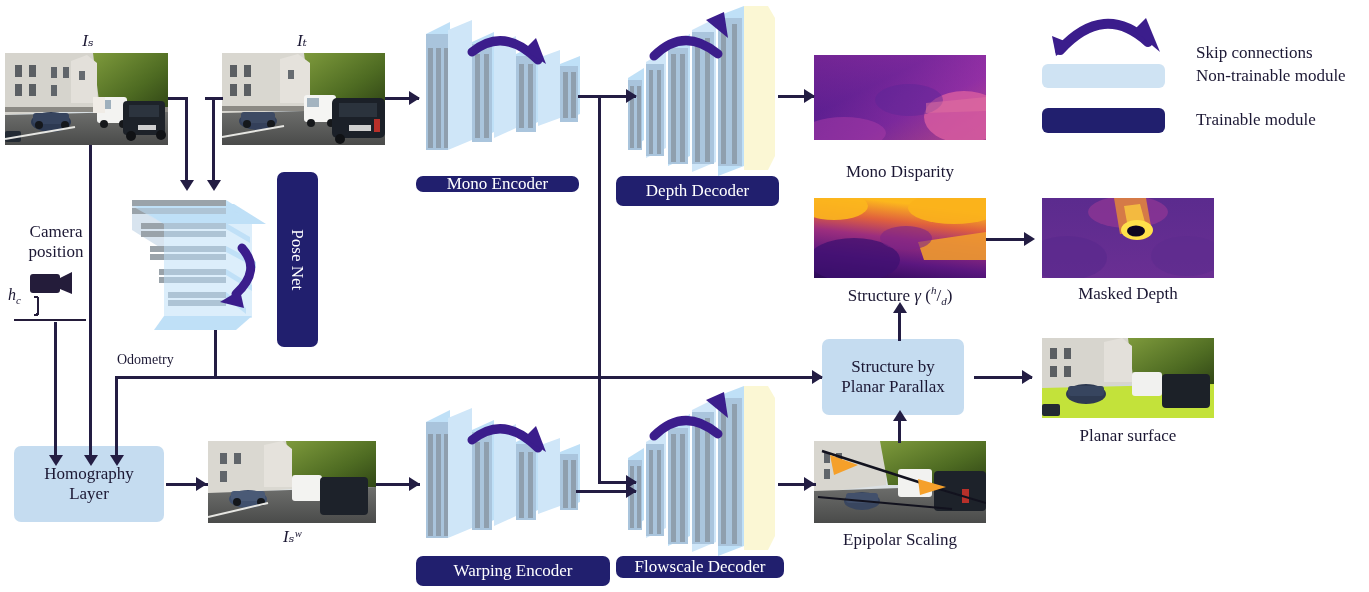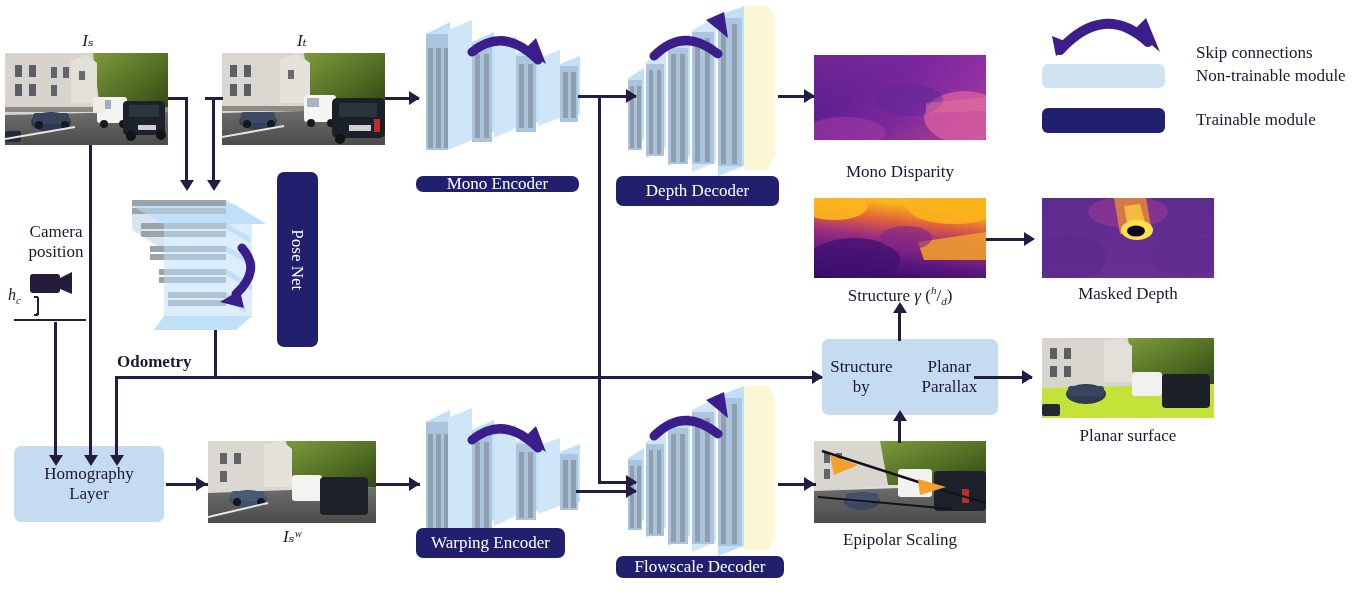--- a/index.html
+++ b/index.html
@@ -316,21 +316,21 @@
     <path d="M72 0 L104 0 L110 34 L78 36 Z" fill="#e4873a" opacity="0.85"></path>
     <path d="M82 8 L98 6 L104 28 L86 30 Z" fill="#f6c13f" opacity="0.9"></path>
     <ellipse cx="95" cy="32" rx="16" ry="10" fill="#ffe14a"></ellipse>
     <ellipse cx="94" cy="33" rx="9" ry="5.5" fill="#0d0620"></ellipse>
     <ellipse cx="25" cy="60" rx="40" ry="22" fill="#5a2a8d" opacity="0.7"></ellipse>
     <ellipse cx="145" cy="58" rx="36" ry="20" fill="#5e2c8f" opacity="0.7"></ellipse>
   </svg>
 </div>
 <div class="abs lbl lbl-c" style="left:1042px;top:284px;width:172px;">Masked Depth</div>
 
-<div class="pill pill-nontrain" style="left:822px;top:339px;width:176px;height:76px;">
+<div class="pill pill-nontrain" style="left:822px;top:339px;width:142px;height:76px;flex-direction:column;">
   <span>Structure by</span>
   <span>Planar Parallax</span>
 </div>
 
 <div class="tile" style="left:1042px;top:338px;width:172px;height:80px;">
   <svg viewBox="0 0 172 80" preserveAspectRatio="none">
     <rect width="172" height="80" fill="#cfd7da"></rect>
     <polygon points="0,0 92,0 92,46 0,52" fill="#d7d5ce"></polygon>
     <polygon points="86,0 172,0 172,48 92,46" fill="url(#treeG)"></polygon>
     <rect x="8" y="10" width="7" height="11" fill="#5b5f63"></rect>
@@ -401,21 +401,21 @@
     <polygon points="140,52 160,44 160,102 140,110" fill="#bfe0f7"></polygon>
     <rect x="140" y="54" width="18" height="56" fill="#aac5dd"></rect>
     <g fill="#8f9fae">
         <rect x="143" y="60" width="5" height="48"></rect>
         <rect x="151" y="60" width="5" height="48"></rect>
       </g>
   </g>
   <path d="M52 40 q32 -26 66 8" stroke="#3b1d8c" stroke-width="9" fill="none" stroke-linecap="round"></path>
   <polygon points="104,38 126,52 116,26" fill="#3b1d8c"></polygon>
 </svg>
-<div class="pill pill-train" style="left:416px;top:528px;width:149px;height:30px;">
+<div class="pill pill-train" style="left:416px;top:556px;width:194px;height:30px;">
   <span>Warping Encoder</span>
 </div>
 
 <svg class="abs" style="left:620px;top:384px;" width="170" height="176">
   <g>
     <polygon points="8,74 24,64 24,136 8,146" fill="#bfe0f7"></polygon>
     <rect x="8" y="76" width="14" height="70" fill="#a9c4dc"></rect>
     <g fill="#8f9fae">
         <rect x="10" y="82" width="4" height="62"></rect>
         <rect x="17" y="82" width="4" height="62"></rect>
@@ -491,21 +491,21 @@
 <div class="ar-d" style="left:207px;top:180px;"></div>
 
 <div class="ln-h" style="left:385px;top:97px;width:34px;"></div>
 <div class="ar-r" style="left:409px;top:91px;"></div>
 
 <div class="ln-v" style="left:214px;top:330px;height:48px;"></div>
 <div class="ln-h" style="left:115px;top:376px;width:707px;"></div>
 <div class="ar-r" style="left:812px;top:370px;"></div>
 <div class="ln-v" style="left:115px;top:376px;height:87px;"></div>
 <div class="ar-d" style="left:110px;top:455px;"></div>
-<div class="abs lbl" style="left:117px;top:352px;font-size:17px;font-weight:bold;">Odometry</div>
+<div class="abs lbl" style="left:117px;top:352px;font-size:14px;">Odometry</div>
 
 <div class="ln-h" style="left:578px;top:95px;width:58px;"></div>
 <div class="ar-r" style="left:626px;top:89px;"></div>
 
 <div class="ln-v" style="left:598px;top:95px;height:389px;"></div>
 <div class="ln-h" style="left:598px;top:481px;width:38px;"></div>
 <div class="ar-r" style="left:626px;top:475px;"></div>
 
 <div class="ln-h" style="left:778px;top:95px;width:36px;"></div>
 <div class="ar-r" style="left:804px;top:89px;"></div>

